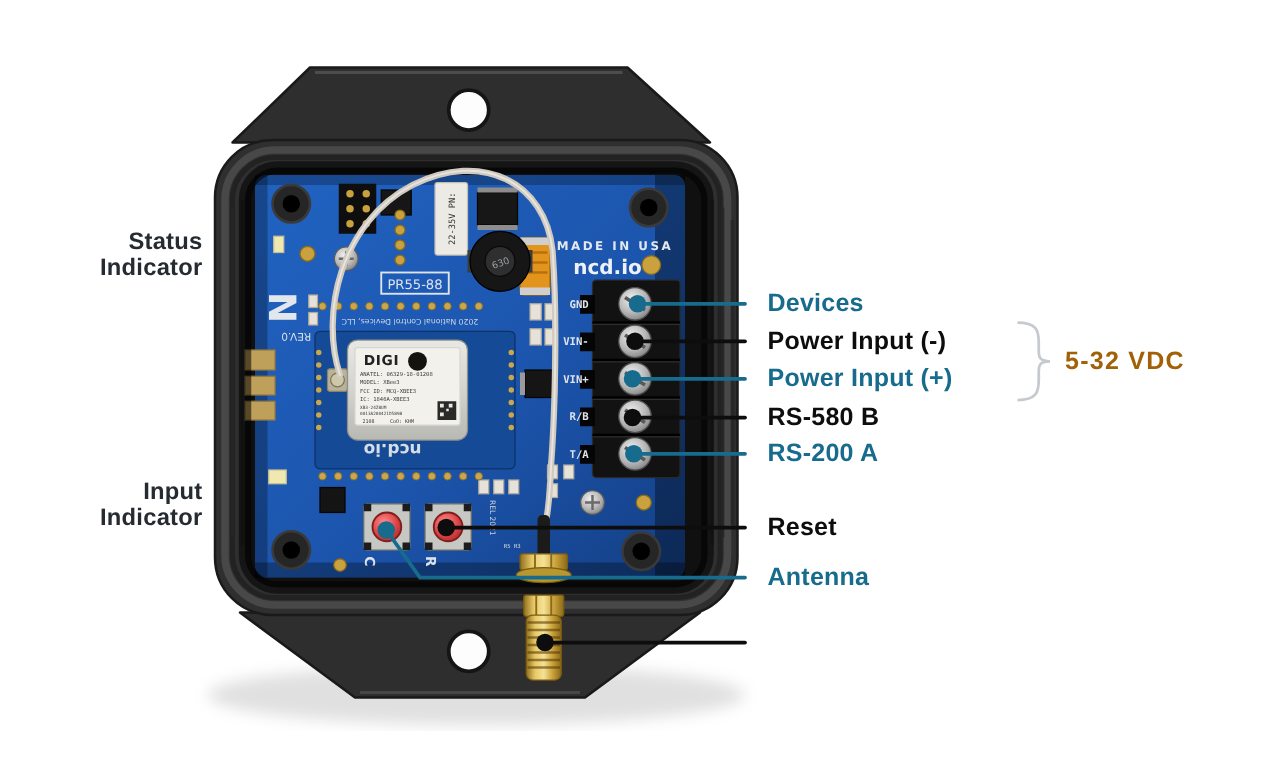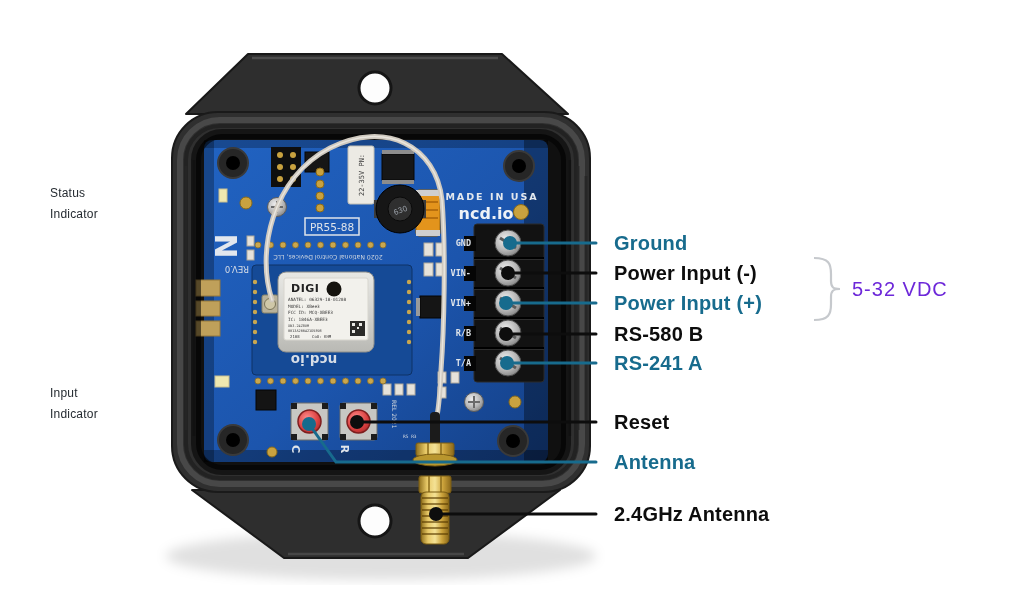--- a/index.html
+++ b/index.html
@@ -4,32 +4,32 @@
 <style>
   html,body{margin:0;padding:0;background:#fff;}
   .stage{
     position:relative;width:1024px;height:614px;background:#ffffff;
     font-family:"Liberation Sans",sans-serif;overflow:hidden;
   }
   .stage svg{position:absolute;left:0;top:0;}
   svg text{font-family:"DejaVu Sans",sans-serif;}
   svg text.mono{font-family:"DejaVu Sans Mono",monospace;}
   .side-label{
-    position:absolute;left:50px;width:112px;text-align:left;
-    font-size:12px;line-height:21px;font-weight:400;color:#252b31;letter-spacing:.2px;
+    position:absolute;left:50px;width:112px;text-align:right;
+    font-size:19px;line-height:21px;font-weight:700;color:#252b31;letter-spacing:.2px;
   }
   .callout-label{
     position:absolute;left:614px;height:24px;line-height:24px;white-space:nowrap;
     font-size:20px;font-weight:700;letter-spacing:.2px;
   }
   .c-teal{color:#176b8d;}
   .c-black{color:#0d0d0d;}
   .voltage-note{
     position:absolute;left:852px;top:277px;height:24px;line-height:24px;
-    font-size:20px;font-weight:400;color:#6d28d9;letter-spacing:1px;white-space:nowrap;
+    font-size:20px;font-weight:700;color:#a16207;letter-spacing:1px;white-space:nowrap;
   }
 </style>
 </head>
 <body>
 
 <div class="stage">
 
 <svg width="1024" height="614" viewBox="0 0 1024 614">
   <defs>
     <linearGradient id="pcbGrad" x1="0" y1="0" x2="1" y2="1">
@@ -420,24 +420,23 @@
 
 <div class="side-label" style="top:183px">
   <div>Status</div>
   <div>Indicator</div>
 </div>
 <div class="side-label" style="top:383px">
   <div>Input</div>
   <div>Indicator</div>
 </div>
 
-<div class="callout-label c-teal" style="top:231px">Ground</div>
+<div class="callout-label c-teal" style="top:231px">Devices</div>
 <div class="callout-label c-black" style="top:261px">Power Input (-)</div>
 <div class="callout-label c-teal" style="top:291px">Power Input (+)</div>
 <div class="callout-label c-black" style="top:322px">RS-580 B</div>
-<div class="callout-label c-teal" style="top:351px">RS-241 A</div>
+<div class="callout-label c-teal" style="top:351px">RS-200 A</div>
 <div class="callout-label c-black" style="top:410px">Reset</div>
 <div class="callout-label c-teal" style="top:450px">Antenna</div>
-<div class="callout-label c-black" style="top:502px">2.4GHz Antenna</div>
 
 <div class="voltage-note">5-32 VDC</div>
 
 </div>
 
 </body></html>

